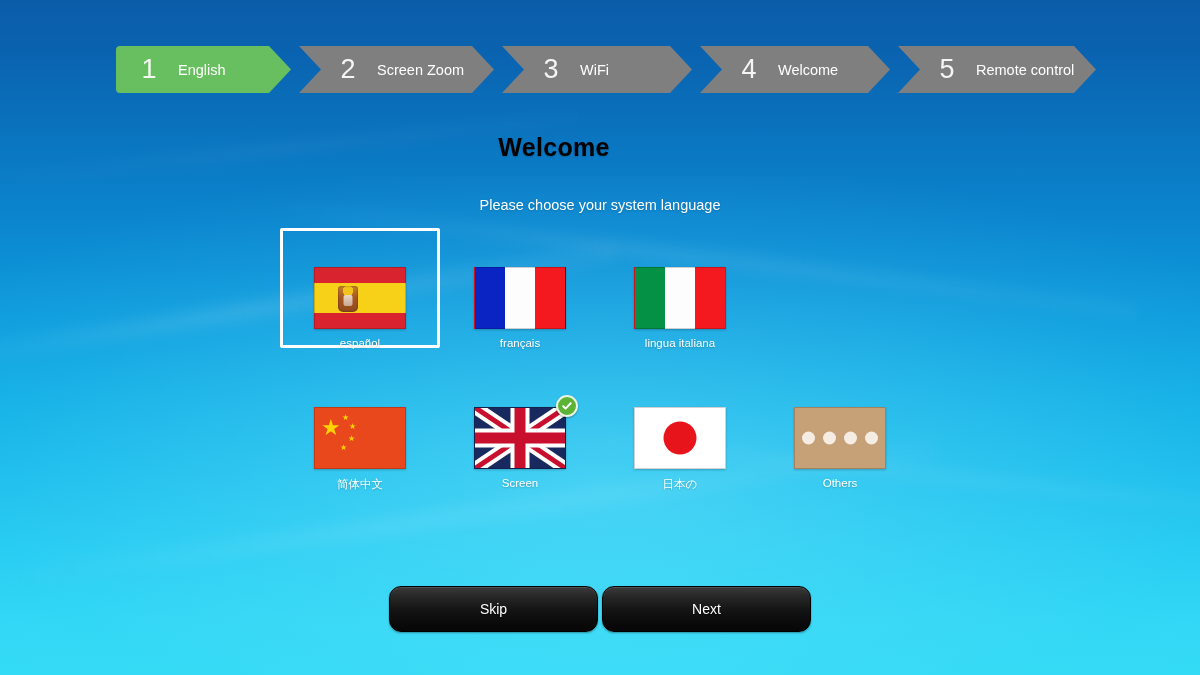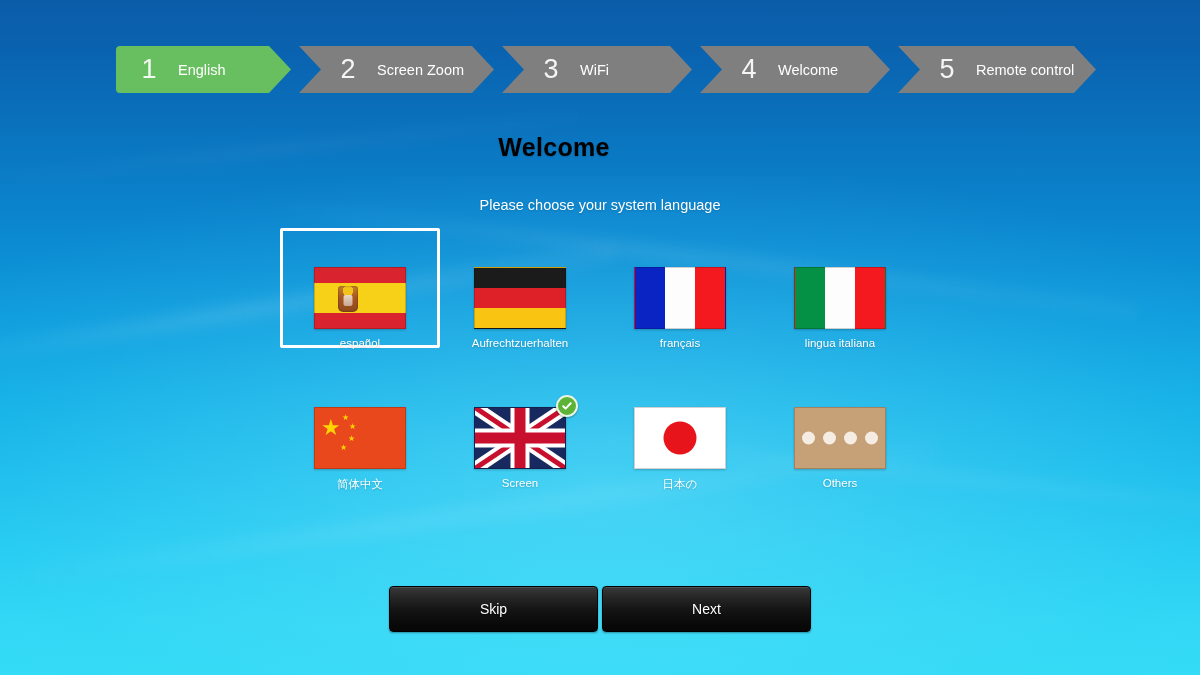--- a/index.html
+++ b/index.html
@@ -198,21 +198,21 @@
   }
 
   
   #footer {
     position:absolute; left:0; top:586px; width:1200px;
     display:flex; justify-content:center; gap:4px;
   }
   .btn {
     width:209px; height:46px;
     border:1px solid #000;
-    border-radius:4px;
+    border-radius:12px;
     background: linear-gradient(to bottom, #3a3a3a 0%, #2a2a2a 18%, #141414 52%, #0a0a0a 82%, #060606 100%);
     color:#ffffff;
     font-size:14px;
     display:flex; align-items:center; justify-content:center;
     box-shadow: inset 0 1px 0 rgba(255,255,255,.12), 0 1px 2px rgba(0,0,0,.35);
     text-shadow:0 1px 1px rgba(0,0,0,.6);
     cursor:pointer;
   }
 </style>
 </head>
@@ -260,26 +260,20 @@
 
     <div class="tile selected">
       <div class="flag-wrap">
         <div class="flag f-es">
           <div class="crest"></div>
         </div>
       </div>
       <div class="tile-label">español</div>
     </div>
 
-    <div class="tile">
-      <div class="flag-wrap">
-        <div class="flag f-de"></div>
-      </div>
-      <div class="tile-label">Aufrechtzuerhalten</div>
-    </div>
 
     <div class="tile">
       <div class="flag-wrap">
         <div class="flag f-fr"></div>
       </div>
       <div class="tile-label">français</div>
     </div>
 
     <div class="tile">
       <div class="flag-wrap">

